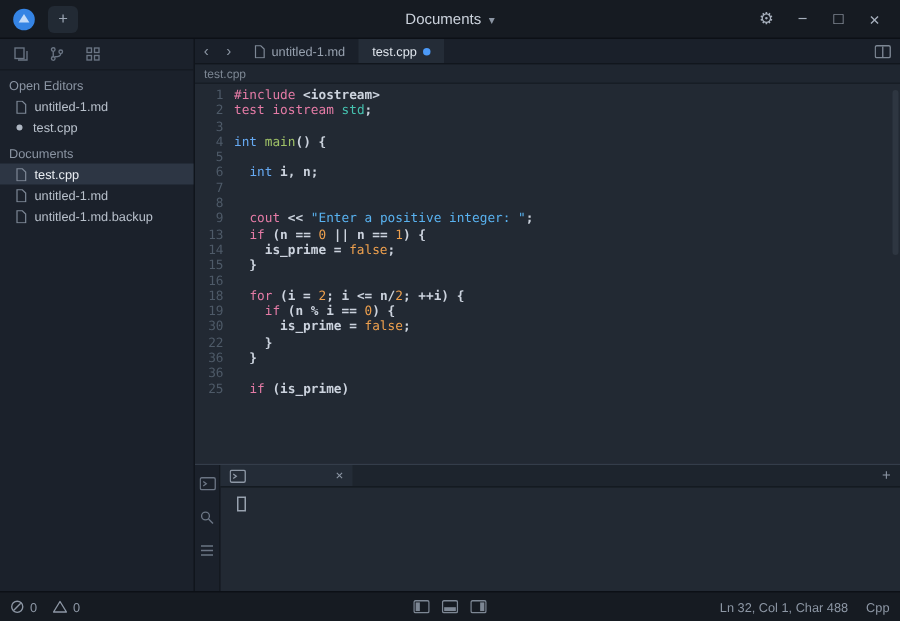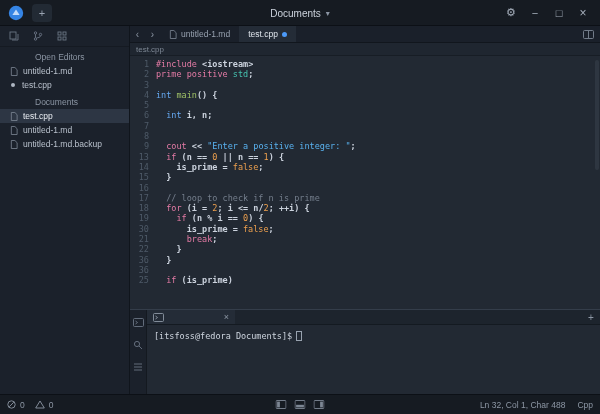--- a/index.html
+++ b/index.html
@@ -25,21 +25,21 @@
 
   
   .main { flex:1 1 auto; display:flex; min-height:0; }
 
   
   .sidebar { width:130px; flex:0 0 130px; background:#1b212b; border-right:1px solid #10151c;
              display:flex; flex-direction:column; font-size:8.5px; }
   .side-switcher { height:21px; display:flex; align-items:center; gap:4px; padding:0 4px;
                    border-bottom:1px solid #151a22; color:#6b7584; }
   .side-switcher button { width:20px; height:17px; border-radius:3px; }
-  .side-section { color:#8b95a3; padding:5px 6px 2px 6px; font-size:8.5px;margin-left:29px; }
+  .side-section { color:#8b95a3; padding:5px 6px 2px 6px; font-size:8.5px; }
   .side-item { height:14px; display:flex; align-items:center; gap:5px; padding:0 6px 0 10px; color:#b9c1cc; white-space:nowrap; overflow:hidden; }
   .side-item.selected { background:#2d3644; color:#e9edf2; }
   .doc-ico { color:#7e8896; flex:0 0 auto; }
   .mod-dot { width:4px; height:4px; border-radius:50%; background:#aeb6c2; flex:0 0 auto; margin:0 2px 0 1px; }
 
   
   .content { flex:1 1 auto; display:flex; flex-direction:column; min-width:0; }
 
   .tabbar { height:17px; flex:0 0 17px; background:#1a202a; display:flex; align-items:stretch; border-bottom:1px solid #11161d; }
   .nav-btn { width:15px; color:#8b95a3; font-size:10px; }
@@ -212,37 +212,35 @@
         </div>
       </div>
 
       <div class="pathbar">
         <span>test.cpp</span>
       </div>
 
       <div class="editor">
         <div>
             <div class="cl"><span class="ln">1</span><span class="cd"><span class="tk-pp">#include</span><span class="tk-df"> &lt;iostream&gt;</span></span></div>
-            <div class="cl"><span class="ln">2</span><span class="cd"><span class="tk-kw">prime</span><span class="tk-df"> </span><span class="tk-kw">positive</span><span class="tk-df"> </span><span class="tk-tc">std</span><span class="tk-df">;</span></span></div>
+            <div class="cl"><span class="ln">2</span><span class="cd"><span class="tk-kw">test</span><span class="tk-df"> </span><span class="tk-kw">iostream</span><span class="tk-df"> </span><span class="tk-tc">std</span><span class="tk-df">;</span></span></div>
             <div class="cl"><span class="ln">3</span><span class="cd"></span></div>
             <div class="cl"><span class="ln">4</span><span class="cd"><span class="tk-ty">int</span><span class="tk-df"> </span><span class="tk-fn">main</span><span class="tk-df">() {</span></span></div>
             <div class="cl"><span class="ln">5</span><span class="cd"></span></div>
             <div class="cl"><span class="ln">6</span><span class="cd"><span class="tk-df">  </span><span class="tk-ty">int</span><span class="tk-df"> i, n;</span></span></div>
             <div class="cl"><span class="ln">7</span></div>
             <div class="cl"><span class="ln">8</span><span class="cd"></span></div>
             <div class="cl"><span class="ln">9</span><span class="cd"><span class="tk-df">  </span><span class="tk-kw">cout</span><span class="tk-df"> &lt;&lt; </span><span class="tk-st">"Enter a positive integer: "</span><span class="tk-df">;</span></span></div>
             <div class="cl"><span class="ln">13</span><span class="cd"><span class="tk-df">  </span><span class="tk-kw">if</span><span class="tk-df"> (n == </span><span class="tk-nu">0</span><span class="tk-df"> || n == </span><span class="tk-nu">1</span><span class="tk-df">) {</span></span></div>
             <div class="cl"><span class="ln">14</span><span class="cd"><span class="tk-df">    is_prime = </span><span class="tk-bo">false</span><span class="tk-df">;</span></span></div>
             <div class="cl"><span class="ln">15</span><span class="cd"><span class="tk-df">  }</span></span></div>
             <div class="cl"><span class="ln">16</span><span class="cd"></span></div>
-            <div class="cl"><span class="ln">17</span><span class="cd"><span class="tk-df">  </span><span class="tk-co">// loop to check if n is prime</span></span></div>
             <div class="cl"><span class="ln">18</span><span class="cd"><span class="tk-df">  </span><span class="tk-kw">for</span><span class="tk-df"> (i = </span><span class="tk-nu">2</span><span class="tk-df">; i &lt;= n/</span><span class="tk-nu">2</span><span class="tk-df">; ++i) {</span></span></div>
             <div class="cl"><span class="ln">19</span><span class="cd"><span class="tk-df">    </span><span class="tk-kw">if</span><span class="tk-df"> (n % i == </span><span class="tk-nu">0</span><span class="tk-df">) {</span></span></div>
             <div class="cl"><span class="ln">30</span><span class="cd"><span class="tk-df">      is_prime = </span><span class="tk-bo">false</span><span class="tk-df">;</span></span></div>
-            <div class="cl"><span class="ln">21</span><span class="cd"><span class="tk-df">      </span><span class="tk-kw">break</span><span class="tk-df">;</span></span></div>
             <div class="cl"><span class="ln">22</span><span class="cd"><span class="tk-df">    }</span></span></div>
             <div class="cl"><span class="ln">36</span><span class="cd"><span class="tk-df">  }</span></span></div>
             <div class="cl"><span class="ln">36</span><span class="cd"></span></div>
             <div class="cl"><span class="ln">25</span><span class="cd"><span class="tk-df">  </span><span class="tk-kw">if</span><span class="tk-df"> (is_prime)</span></span></div>
           </div>
         <div class="scrollbar"></div>
       </div>
 
       <div class="bottom-panel">
         <div class="panel-strip">
@@ -271,21 +269,21 @@
                 <svg width="11" height="9" viewBox="0 0 11 9" fill="none" stroke="currentColor" stroke-width=".9">
                     <rect x=".5" y=".5" width="10" height="8" rx="1"></rect>
                     <path d="M2.5 3l2 1.5-2 1.5"></path>
                   </svg>
               </span>
               <button class="term-close">×</button>
             </div>
             <button class="term-plus">+</button>
           </div>
           <div class="term-body">
-            <span>[itsfoss@fedora Documents]$</span><span class="term-cursor"></span>
+            <span class="term-cursor"></span>
           </div>
         </div>
       </div>
 
     </div>
   </div>
 
   <div class="statusbar">
     <div class="sb-left">
       <span>

